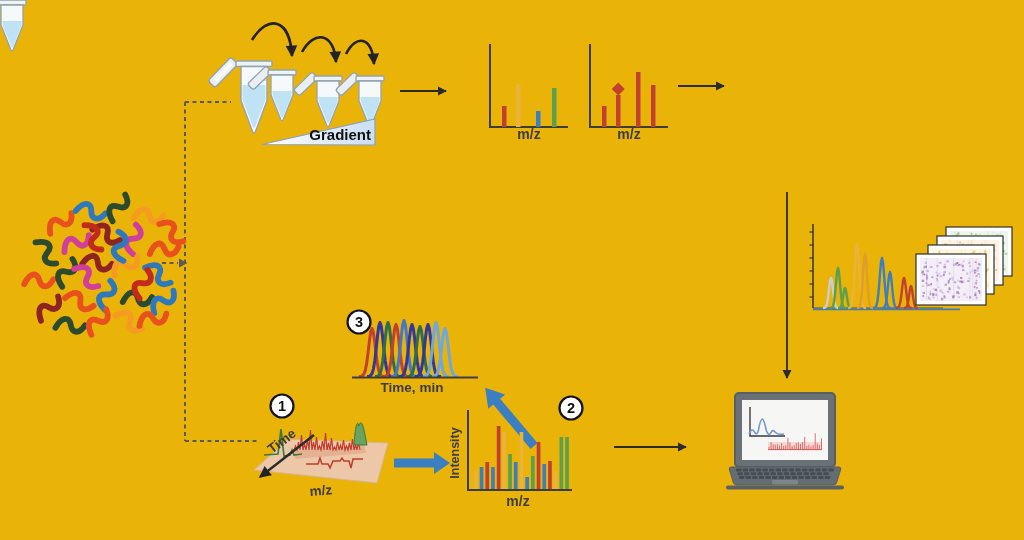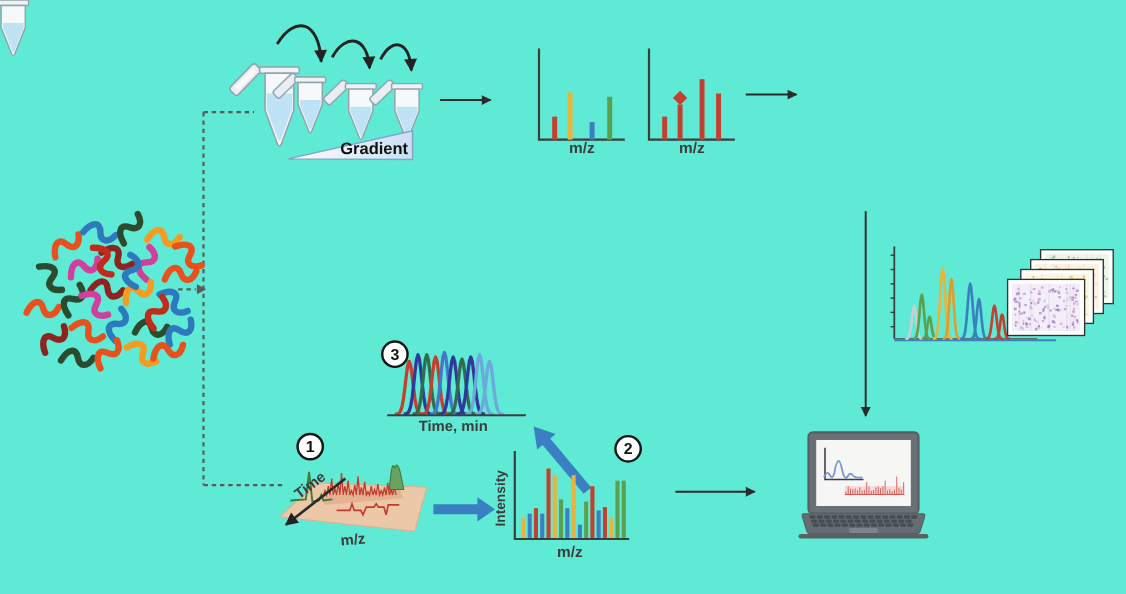--- a/index.html
+++ b/index.html
@@ -1,16 +1,16 @@
 <!DOCTYPE html>
 <html><head>
 <meta charset="utf-8">
 <style>
   html,body{margin:0;padding:0;background:#000;}
-  .stage{position:relative;width:1024px;height:540px;background:#5eead4;overflow:hidden;}
+  .stage{position:relative;width:1024px;height:540px;background:#eab308;overflow:hidden;}
   svg{display:block;}
   svg text{font-family:"Liberation Sans","DejaVu Sans",sans-serif;}
   .axis-label{font-size:14px;font-weight:600;fill:#3d3d3d;}
   .step-num{font-size:14.5px;font-weight:700;fill:#111;}
 </style>
 </head>
 <body>
 
 <div class="stage">
 <svg width="1024" height="540" viewBox="0 0 1024 540">

